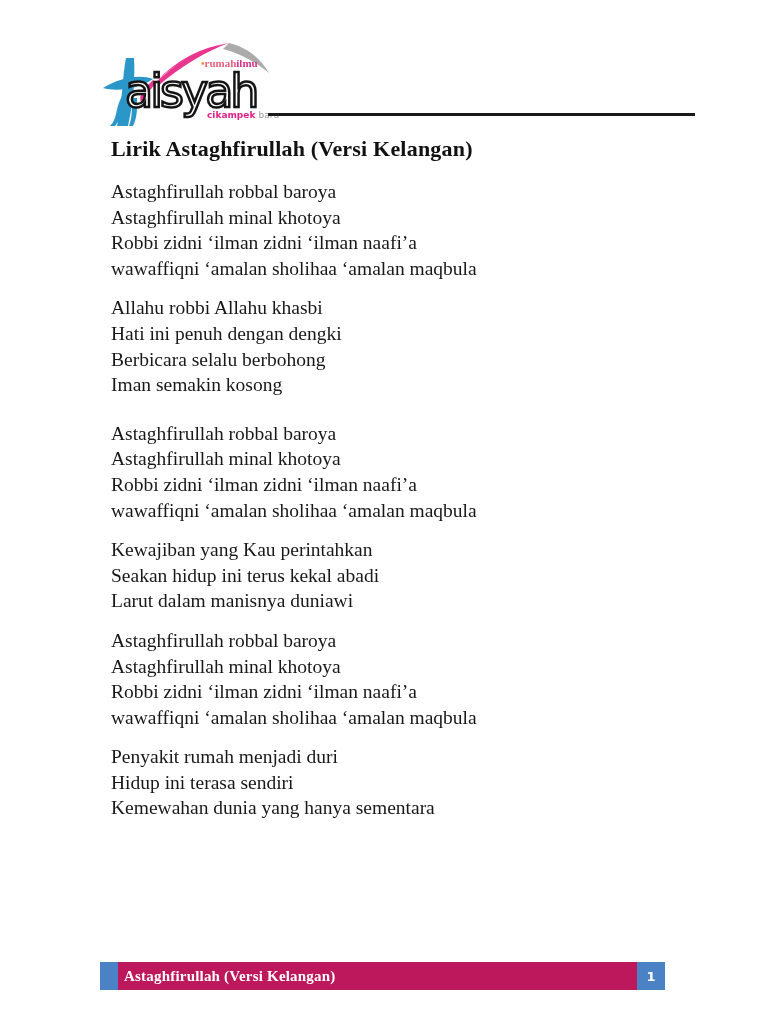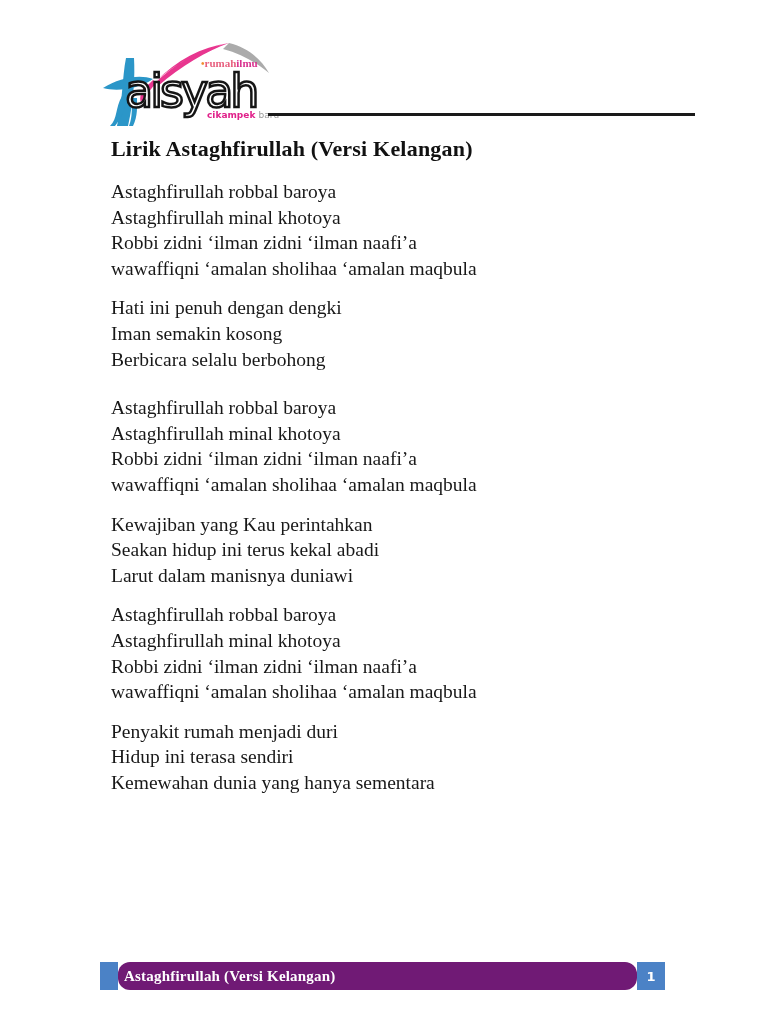--- a/index.html
+++ b/index.html
@@ -56,23 +56,22 @@
   .stanza.gap-lg { margin-bottom: 23px; }
   .lyric-line { font-size: 19.5px; line-height: 25.6px; color: #181818; }
 
   
   .footer-bar {
     position: absolute; left: 100px; top: 962px;
     width: 565px; height: 28px; display: flex; align-items: stretch;
   }
   .footer-accent { width: 18px; background: #4b82c6; }
   .footer-main {
-    flex: 1; background: #701a75; display: flex; align-items: center;
+    flex: 1; background: #be185d; display: flex; align-items: center;
     padding-left: 6px;
-    border-radius: 12px;
   }
   .footer-title {
     color: #ffffff; font-family: "Liberation Serif", serif;
     font-size: 15px; font-weight: bold; letter-spacing: 0.2px;
   }
   .footer-pagebox {
     width: 28px; background: #4b82c6; display: flex;
     align-items: center; justify-content: center;
   }
   .footer-page {
@@ -114,23 +113,24 @@
   <div class="content">
     <div class="doc-title">Lirik Astaghfirullah (Versi Kelangan)</div>
     <div>
         <div class="stanza">
           <div class="lyric-line">Astaghfirullah robbal baroya</div>
           <div class="lyric-line">Astaghfirullah minal khotoya</div>
           <div class="lyric-line">Robbi zidni ‘ilman zidni ‘ilman naafi’a</div>
           <div class="lyric-line">wawaffiqni ‘amalan sholihaa ‘amalan maqbula</div>
         </div>
         <div class="stanza gap-lg">
+          <div class="lyric-line">Allahu robbi Allahu khasbi</div>
           <div class="lyric-line">Hati ini penuh dengan dengki</div>
+          <div class="lyric-line">Berbicara selalu berbohong</div>
           <div class="lyric-line">Iman semakin kosong</div>
-          <div class="lyric-line">Berbicara selalu berbohong</div>
         </div>
         <div class="stanza">
           <div class="lyric-line">Astaghfirullah robbal baroya</div>
           <div class="lyric-line">Astaghfirullah minal khotoya</div>
           <div class="lyric-line">Robbi zidni ‘ilman zidni ‘ilman naafi’a</div>
           <div class="lyric-line">wawaffiqni ‘amalan sholihaa ‘amalan maqbula</div>
         </div>
         <div class="stanza">
           <div class="lyric-line">Kewajiban yang Kau perintahkan</div>
           <div class="lyric-line">Seakan hidup ini terus kekal abadi</div>

